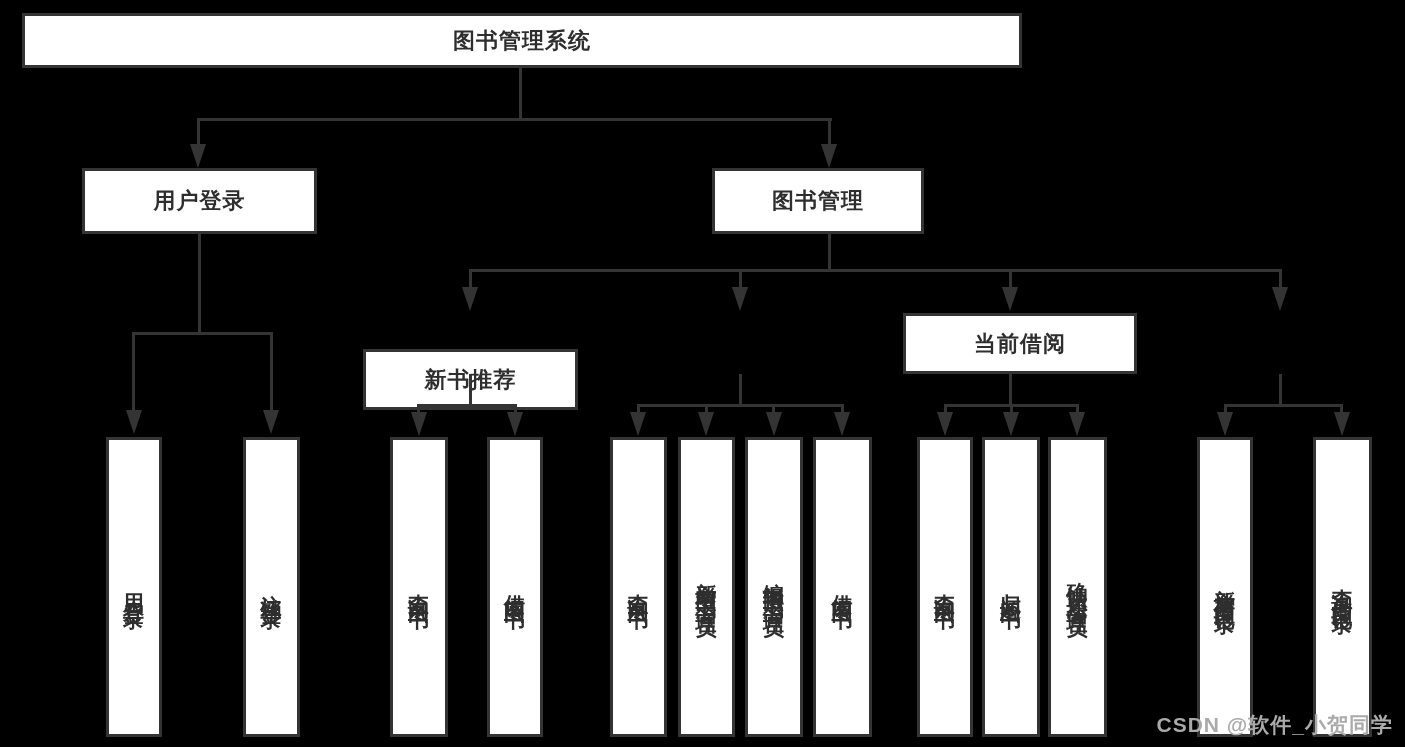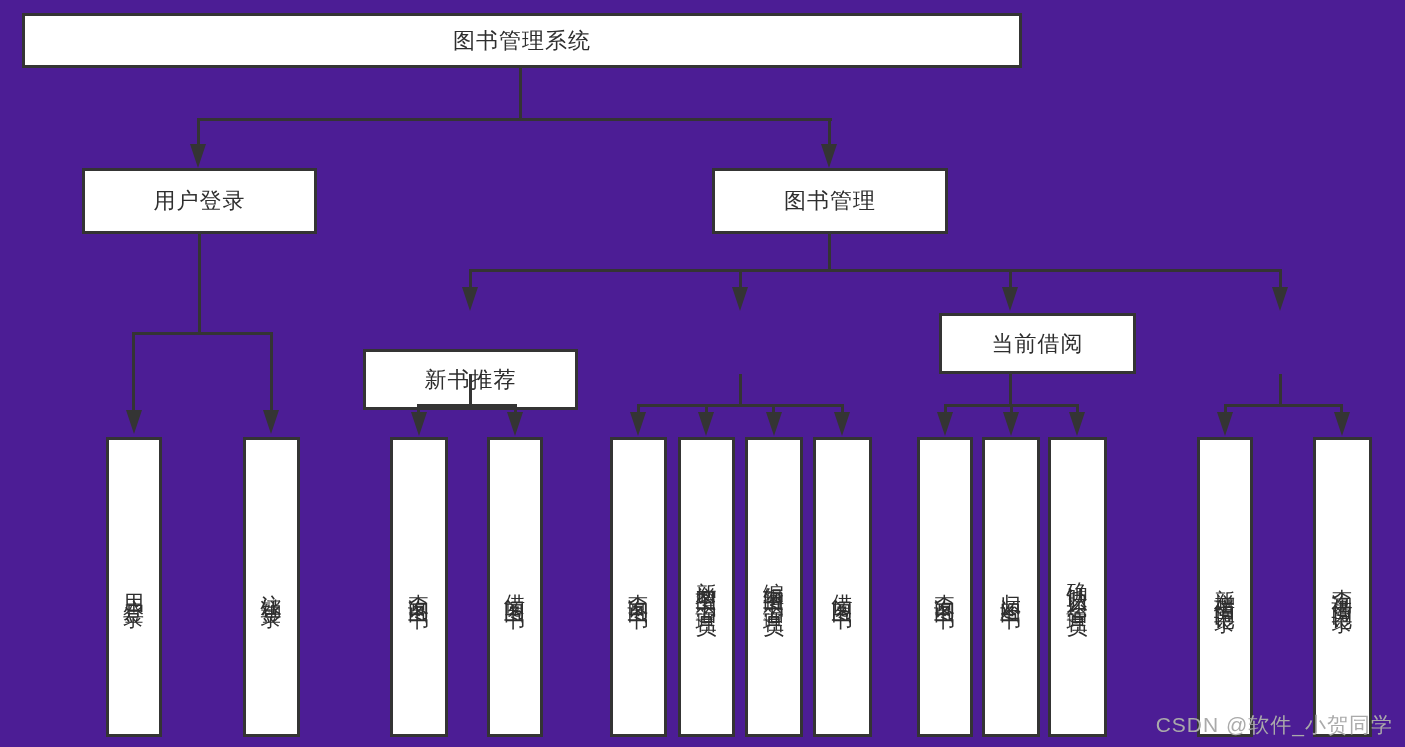--- a/index.html
+++ b/index.html
@@ -1,17 +1,17 @@
 <!DOCTYPE html>
 <html><head>
 <meta charset="utf-8">
 <style>
   html,body{margin:0;padding:0;background:#ffffff;}
   body{font-family:"Liberation Sans","DejaVu Sans",sans-serif;}
-  #stage{position:relative;width:1405px;height:747px;background:#4c1d95;overflow:hidden;}
+  #stage{position:relative;width:1405px;height:747px;background:#000000;overflow:hidden;font-weight:bold;}
 
   .node{
     position:absolute;
     background:#ffffff;
     border:3px solid #343434;
     box-sizing:border-box;
     display:flex;align-items:center;justify-content:center;
     color:#2e2e2e;
   }
   .h-label{font-size:22px;letter-spacing:1px;white-space:nowrap;}
@@ -52,21 +52,21 @@
   <div class="line" style="left:519px;top:66px;width:3px;height:54px;"></div>
   <div class="line" style="left:197px;top:118px;width:635px;height:3px;"></div>
   <div class="line" style="left:197px;top:120px;width:3px;height:28px;"></div>
   <div class="arrow" style="left:190px;top:144px;"></div>
   <div class="line" style="left:828px;top:120px;width:3px;height:28px;"></div>
   <div class="arrow" style="left:821px;top:144px;"></div>
 
   <div class="node" style="left:82px;top:168px;width:235px;height:66px;">
     <span class="h-label">用户登录</span>
   </div>
-  <div class="node" style="left:712px;top:168px;width:236px;height:66px;">
+  <div class="node" style="left:712px;top:168px;width:212px;height:66px;">
     <span class="h-label">图书管理</span>
   </div>
 
   <div class="line" style="left:198px;top:234px;width:3px;height:100px;"></div>
   <div class="line" style="left:132px;top:332px;width:141px;height:3px;"></div>
   <div class="line" style="left:132px;top:334px;width:3px;height:78px;"></div>
   <div class="arrow" style="left:126px;top:410px;"></div>
   <div class="line" style="left:270px;top:334px;width:3px;height:78px;"></div>
   <div class="arrow" style="left:263px;top:410px;"></div>
 
@@ -77,21 +77,21 @@
   <div class="line" style="left:739px;top:271px;width:3px;height:16px;"></div>
   <div class="arrow" style="left:732px;top:287px;"></div>
   <div class="line" style="left:1009px;top:271px;width:3px;height:16px;"></div>
   <div class="arrow" style="left:1002px;top:287px;"></div>
   <div class="line" style="left:1279px;top:271px;width:3px;height:16px;"></div>
   <div class="arrow" style="left:1272px;top:287px;"></div>
 
   <div class="node" style="left:363px;top:313px;width:215px;height:61px;margin-top:36px;">
     <span class="h-label">新书推荐</span>
   </div>
-  <div class="node" style="left:903px;top:313px;width:197px;height:61px;margin-left:36px;">
+  <div class="node" style="left:903px;top:313px;width:234px;height:61px;">
     <span class="h-label">当前借阅</span>
   </div>
 
   <div class="line" style="left:469px;top:374px;width:3px;height:32px;"></div>
   <div class="line" style="left:417px;top:404px;width:100px;height:3px;"></div>
   <div class="line" style="left:417px;top:406px;width:3px;height:8px;"></div>
   <div class="arrow" style="left:411px;top:412px;"></div>
   <div class="line" style="left:514px;top:406px;width:3px;height:8px;"></div>
   <div class="arrow" style="left:507px;top:412px;"></div>
 

